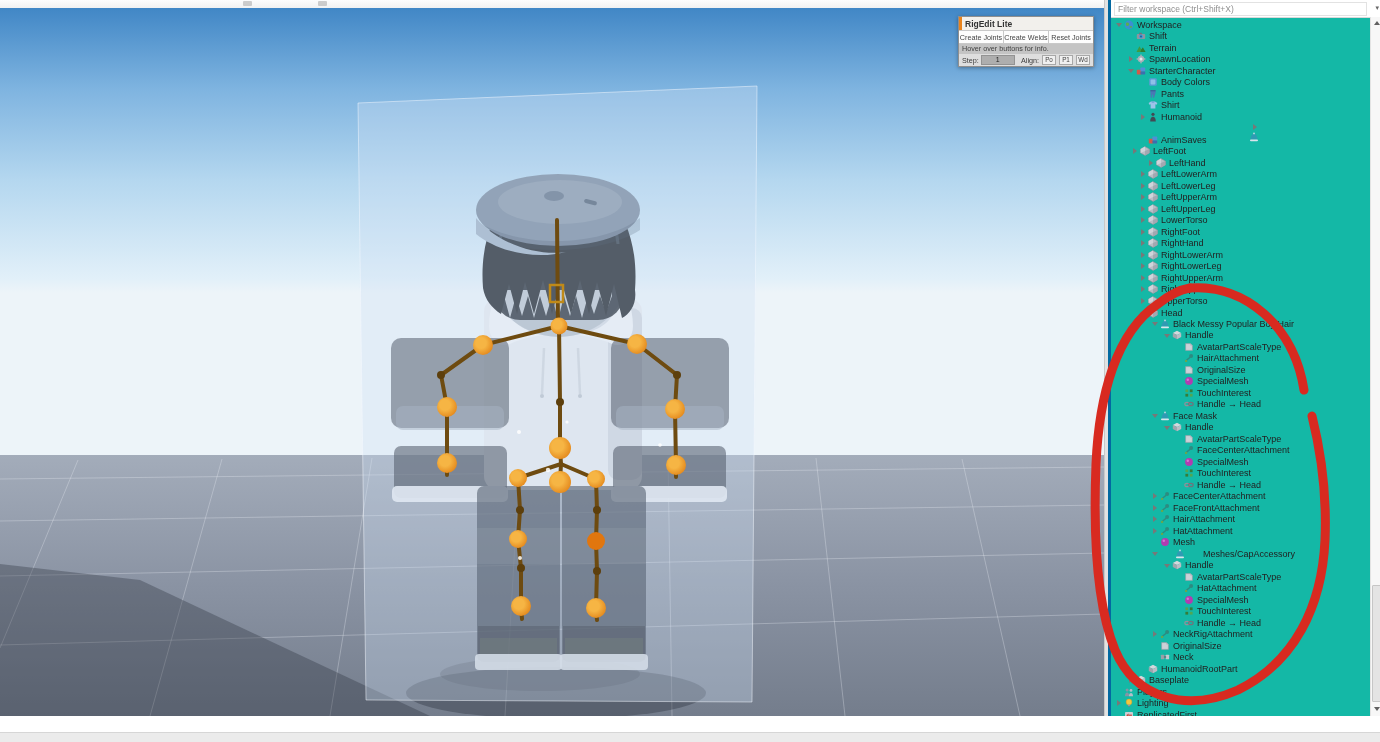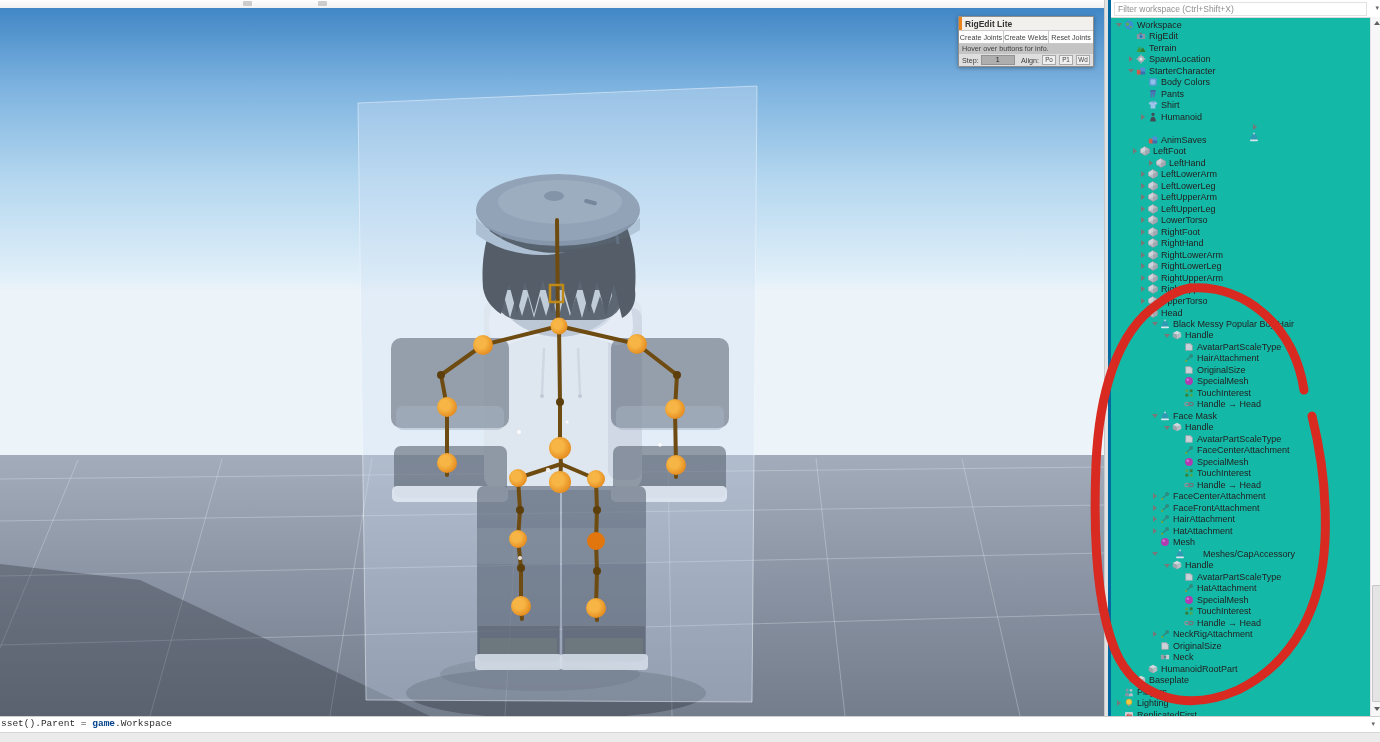--- a/index.html
+++ b/index.html
@@ -273,21 +273,21 @@
         <div class="trow" style="padding-left: 16px;">
           <span class="chev "></span>
           <span class="ticon">
             <svg viewBox="0 0 10 10">
               <rect x="0.8" y="3" width="8.4" height="5" rx="1" fill="#8f959e"></rect>
               <rect x="3" y="1.8" width="3" height="1.6" rx="0.5" fill="#6f757e"></rect>
               <circle cx="5" cy="5.5" r="1.9" fill="#3f9be0"></circle>
               <circle cx="5" cy="5.5" r="0.9" fill="#1e5a8c"></circle>
             </svg>
           </span>
-          <span class="tlabel">RigEdit</span>
+          <span class="tlabel">Shift</span>
         </div>
         <div class="trow" style="padding-left: 16px;">
           <span class="chev "></span>
           <span class="ticon">
             <svg viewBox="0 0 10 10">
               <path d="M0.5 9 L3.4 3.2 L5.4 6.6 L6.8 4.4 L9.5 9 Z" fill="#3f9b42"></path>
               <path d="M5.4 6.6 L6.8 4.4 L9.5 9 H4.4 Z" fill="#2e7d32"></path>
             </svg>
           </span>
           <span class="tlabel">Terrain</span>
@@ -929,19 +929,15 @@
     </div>
   </div>
 
   <svg class="annotation">
     <g fill="none" stroke="#d82a20" stroke-width="9" stroke-linecap="round">
       <path d="M 1190 288 C 1245 284 1294 326 1304 390"></path>
       <path d="M 1312 416 C 1321 452 1327 492 1325 540 C 1322 606 1295 662 1238 690 C 1188 712 1136 700 1115 650 C 1097 606 1093 540 1096 464 C 1099 396 1116 332 1158 304 C 1168 296 1178 290 1190 288"></path>
     </g>
   </svg>
 
-  <div class="cmdbar">
-    <div class="cmdtext" id="cmdtext"><span>sset().Parent </span><span>= </span><span class="cmd-kw">game</span><span>.Workspace</span></div>
-    <div class="cmd-caret">▾</div>
-  </div>
   <div class="bottomstrip"></div>
 
 </div>
 
 </body></html>

